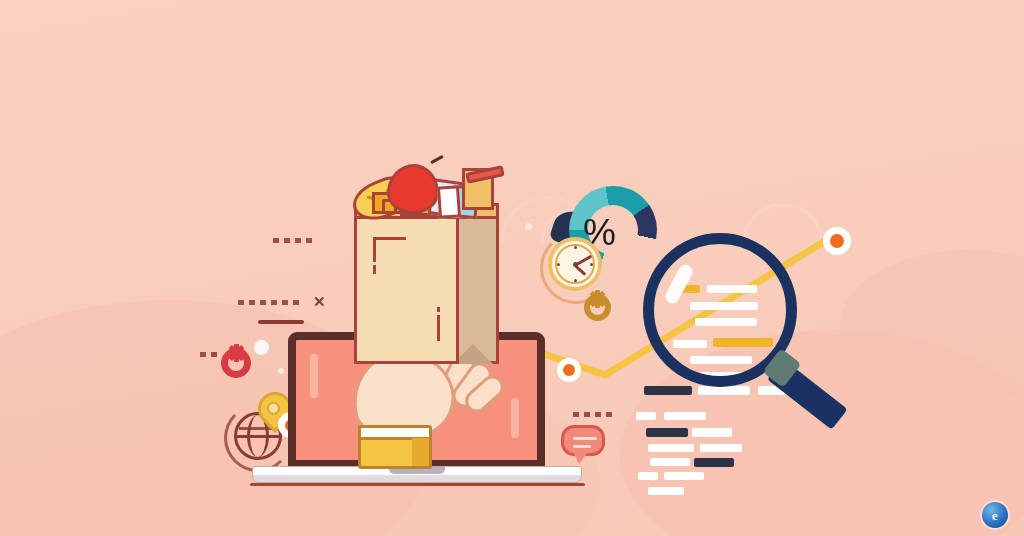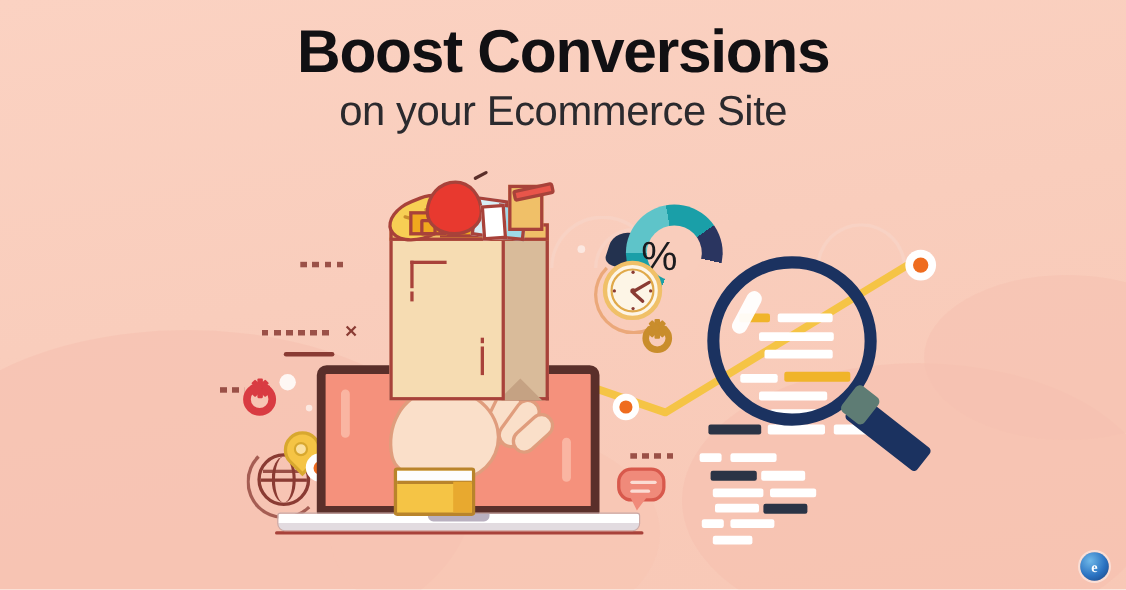--- a/index.html
+++ b/index.html
@@ -619,24 +619,20 @@
 
   <div class="bg-base"></div>
   <div class="blob b1"></div>
   <div class="blob b2"></div>
   <div class="blob b3"></div>
   <div class="blob b4"></div>
   <div class="cloud c1"></div>
   <div class="cloud c2"></div>
   <div class="cloud c3"></div>
 
-  <div class="headline-wrap">
-    <h1 class="headline">Boost Conversions</h1>
-    <p class="subhead">on your Ecommerce Site</p>
-  </div>
 
   <div class="dashline" style="left:273px;top:238px;width:44px;"></div>
   <div class="dashline" style="left:238px;top:300px;width:62px;"></div>
   <div class="solidline" style="left:258px;top:320px;width:46px;"></div>
   <div class="dashline" style="left:200px;top:352px;width:22px;"></div>
   <div class="xmark" style="left:313px;top:294px;">✕</div>
   <div class="sparkle" style="left:254px;top:340px;width:15px;height:15px;"></div>
   <div class="sparkle" style="left:278px;top:368px;width:6px;height:6px;opacity:.6;"></div>
   <div class="sparkle" style="left:525px;top:223px;width:7px;height:7px;opacity:.55;"></div>
   <div class="dashline" style="left:573px;top:412px;width:40px;"></div>

